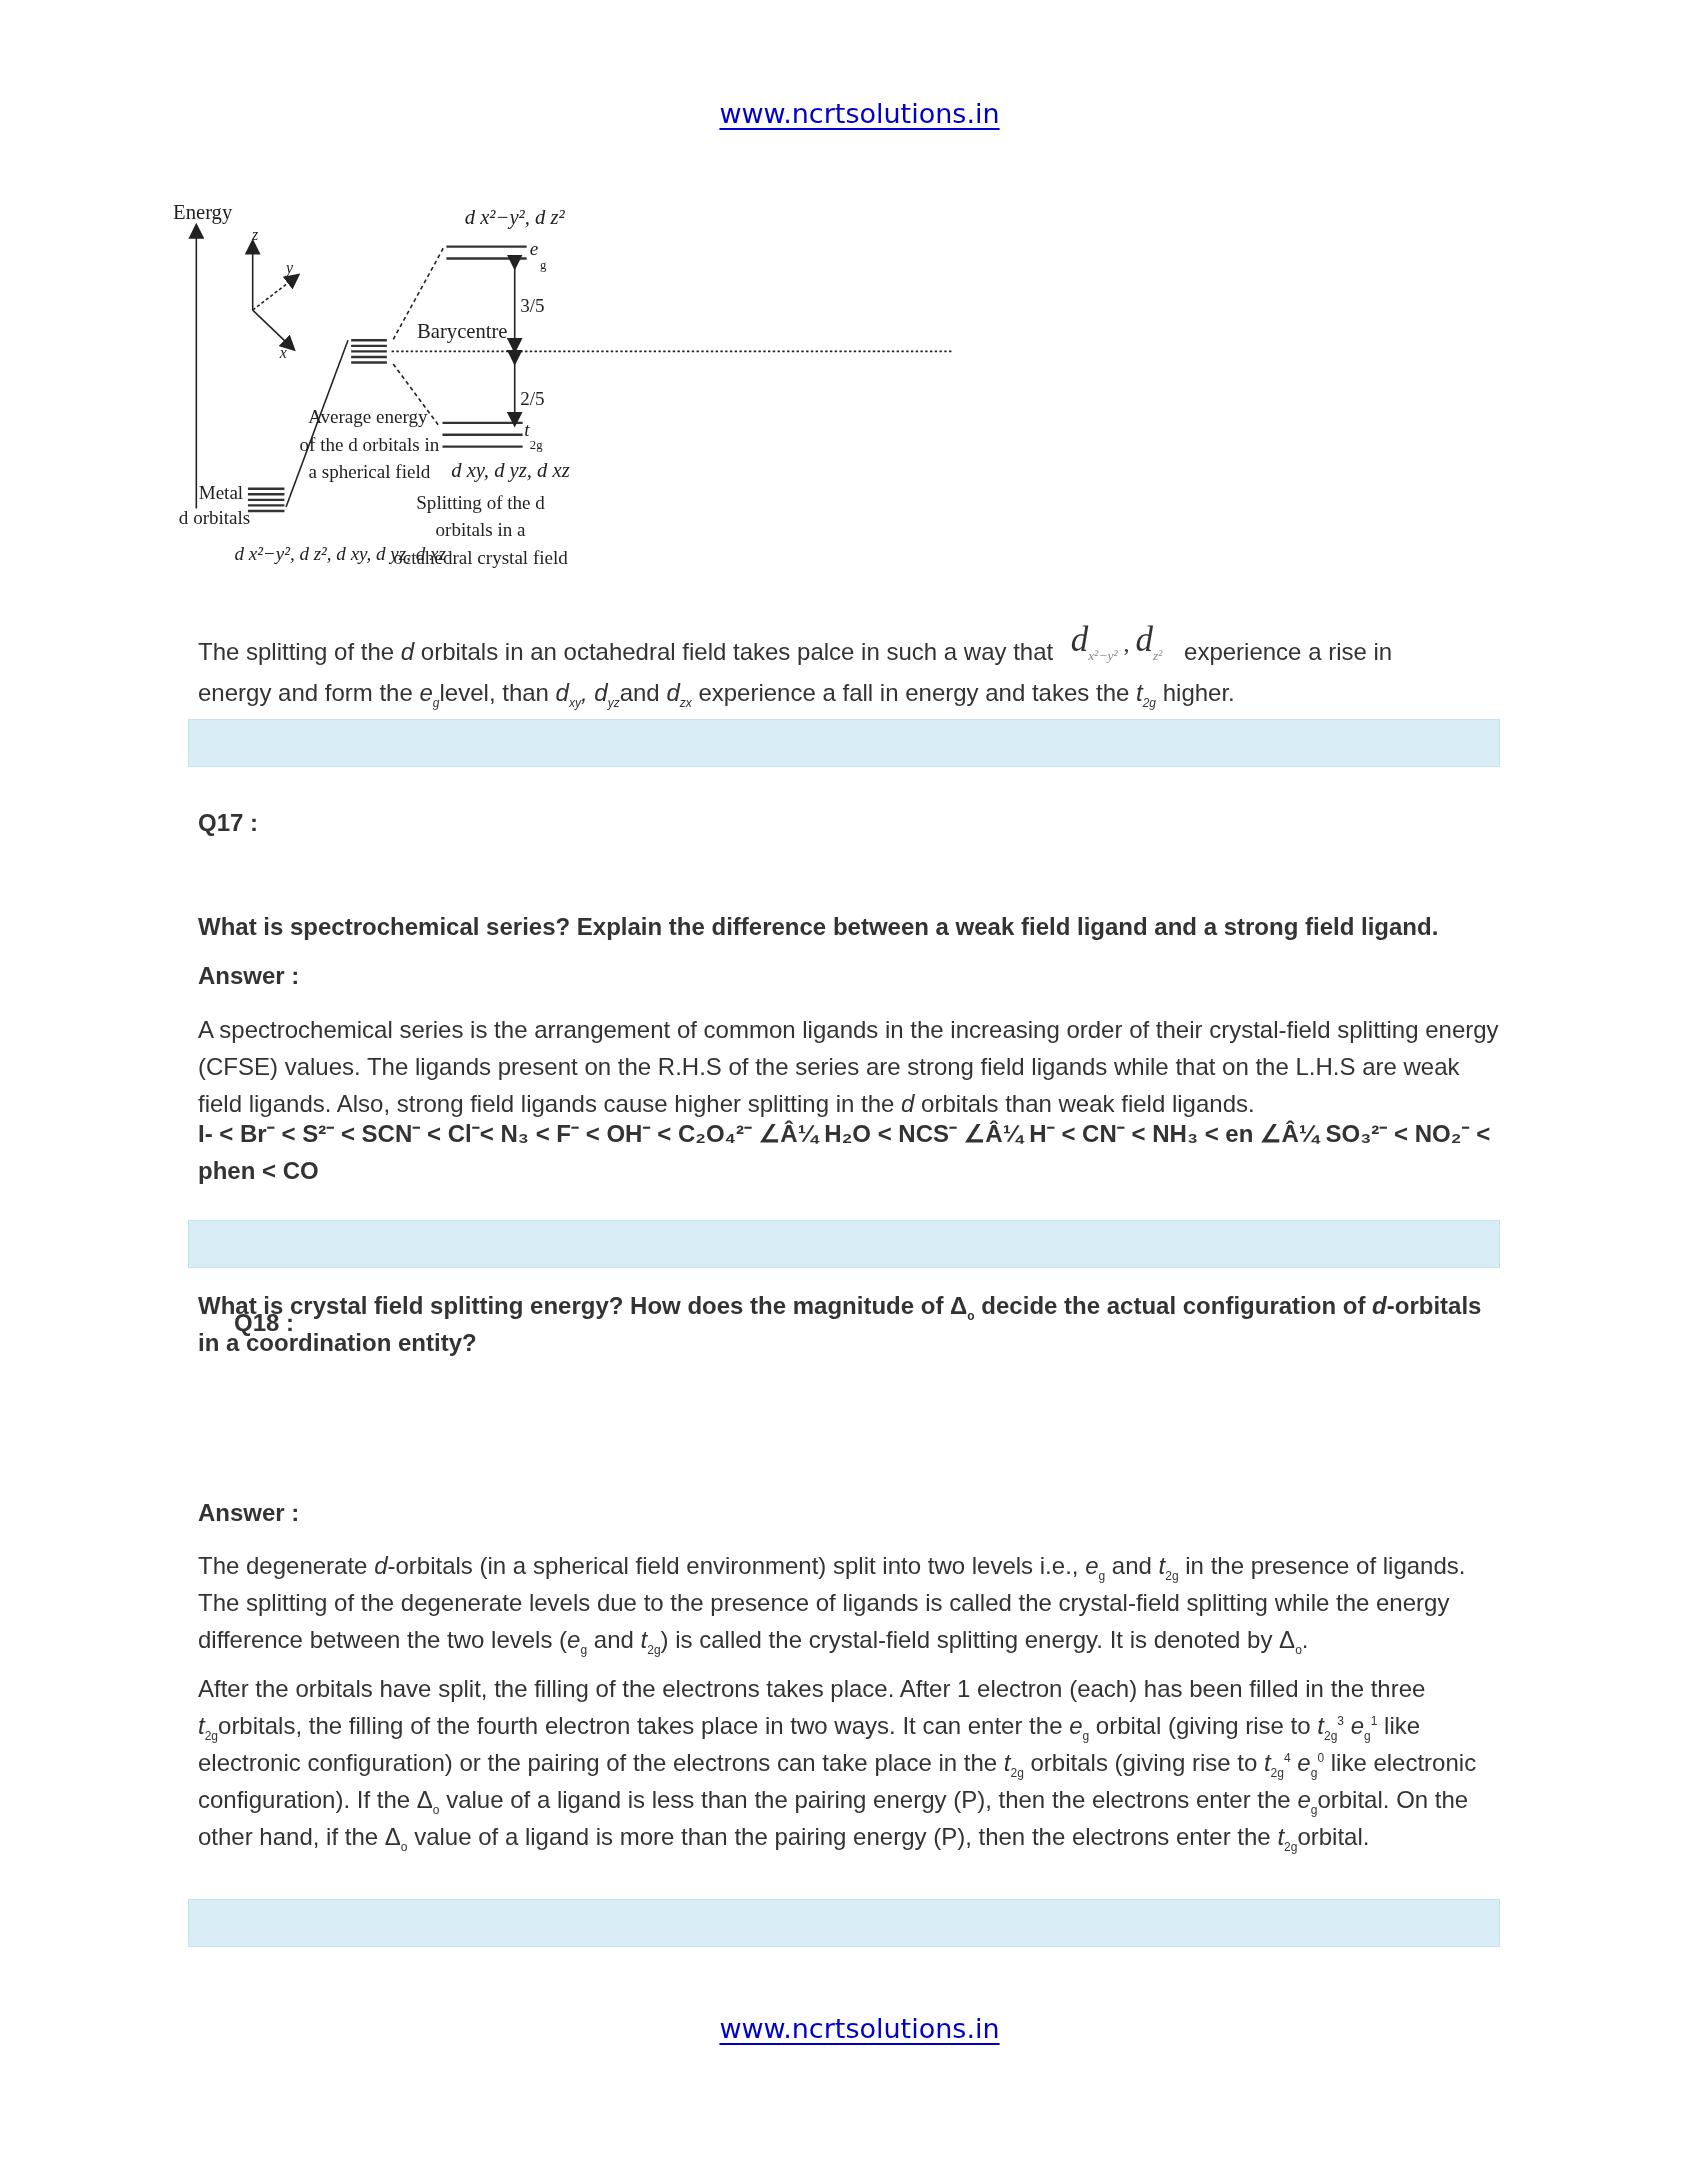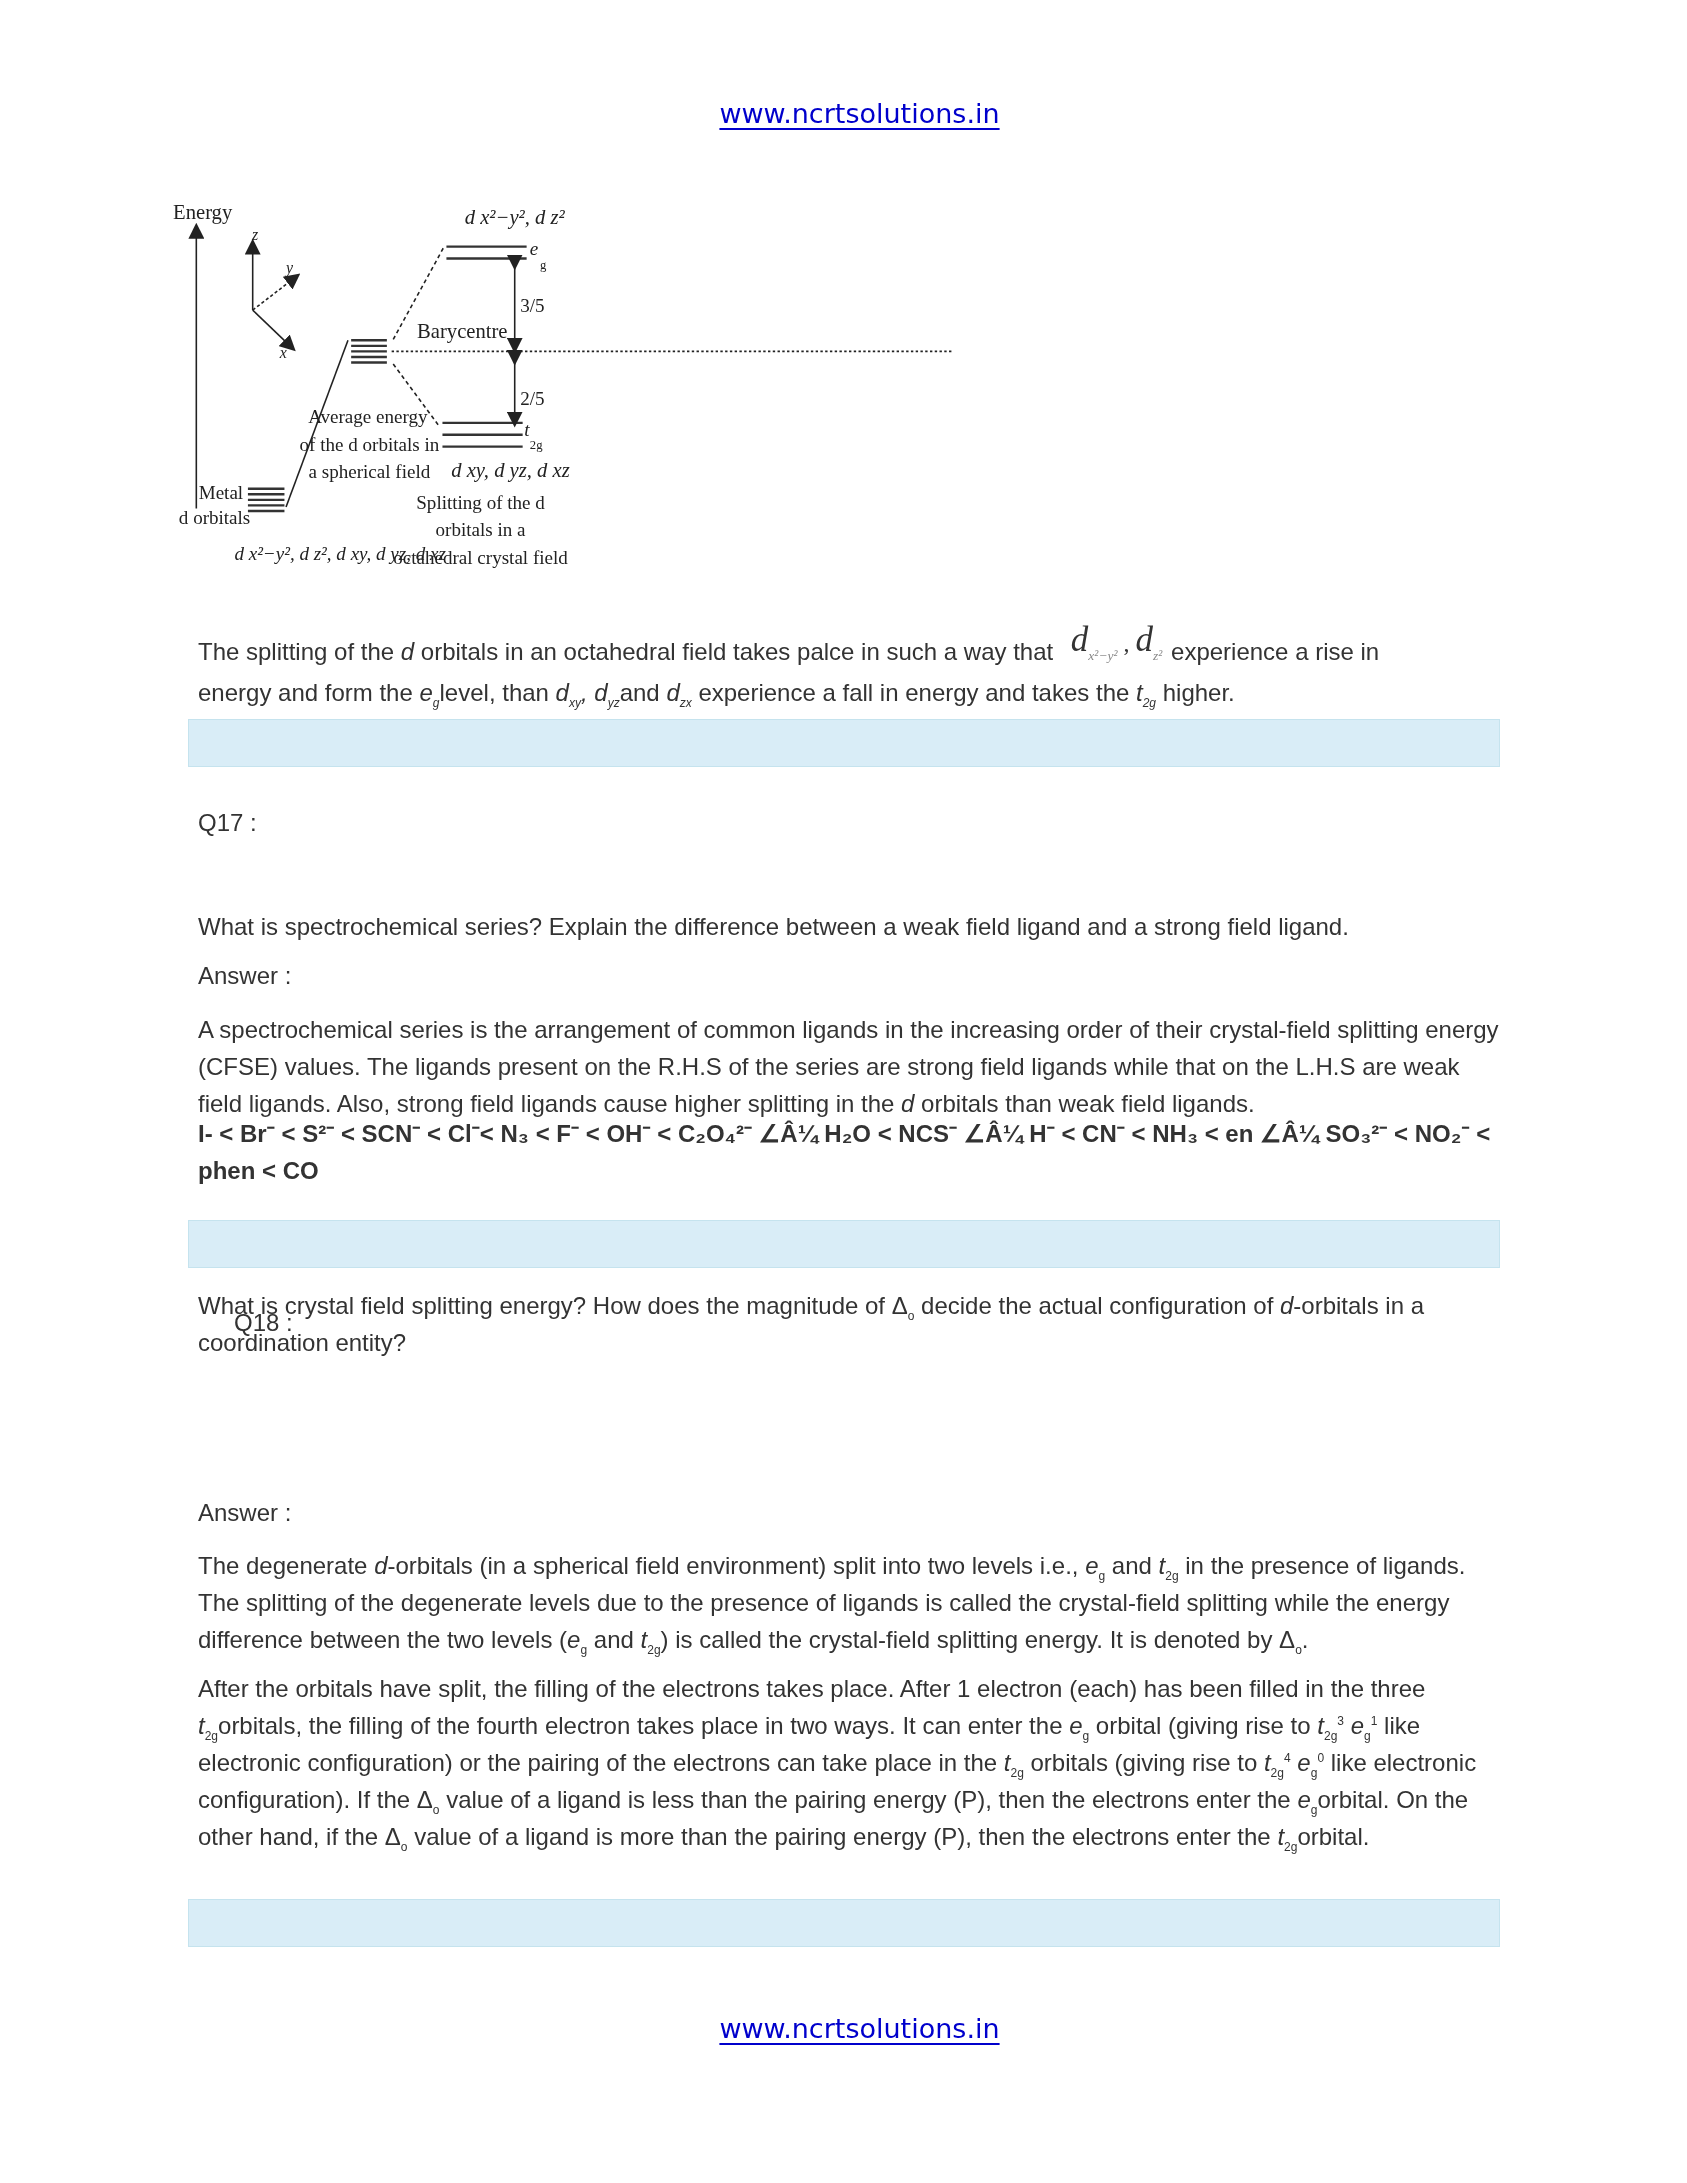--- a/index.html
+++ b/index.html
@@ -11,25 +11,25 @@
   #header-link { top:98px; }
   #footer-link { top:2013px; }
 
   
   #diagram { position:absolute; left:159px; top:175px; width:794px; height:429px; }
   #diagram text { font-family:"Liberation Serif", serif; fill:#222; }
 
   .para { position:absolute; left:198px; width:1302px; font-size:24px; line-height:37px; color:#333; margin:0; }
   .para i { font-style:italic; }
   .para sub, .para sup { font-size:12px; line-height:0; }
-  .bold { font-weight:normal; }
+  .bold { font-weight:bold; }
   .bar { position:absolute; left:188px; width:1312px; height:48px; background:#d9edf7;
          border:1.6px solid #c5e3ee; box-sizing:border-box; }
   .formula-img { display:inline-block; vertical-align:baseline; font-family:"Liberation Serif", serif;
-                 position:relative; top:-9.5px; margin:0 2px 0 11px; }
+                 position:relative; top:-9.5px; margin:0 15px 0 11px; }
   .formula-img .big { font-size:35px; font-style:italic; color:#333; }
   .formula-img .sb { font-size:13.5px; font-style:italic; color:#888; position:relative; top:9.5px; }
 </style>
 </head>
 <body>
 
 <a id="header-link" class="site-link">www.ncrtsolutions.in</a>
 
 <svg id="diagram" viewBox="0 0 1000 540">
   <defs>

